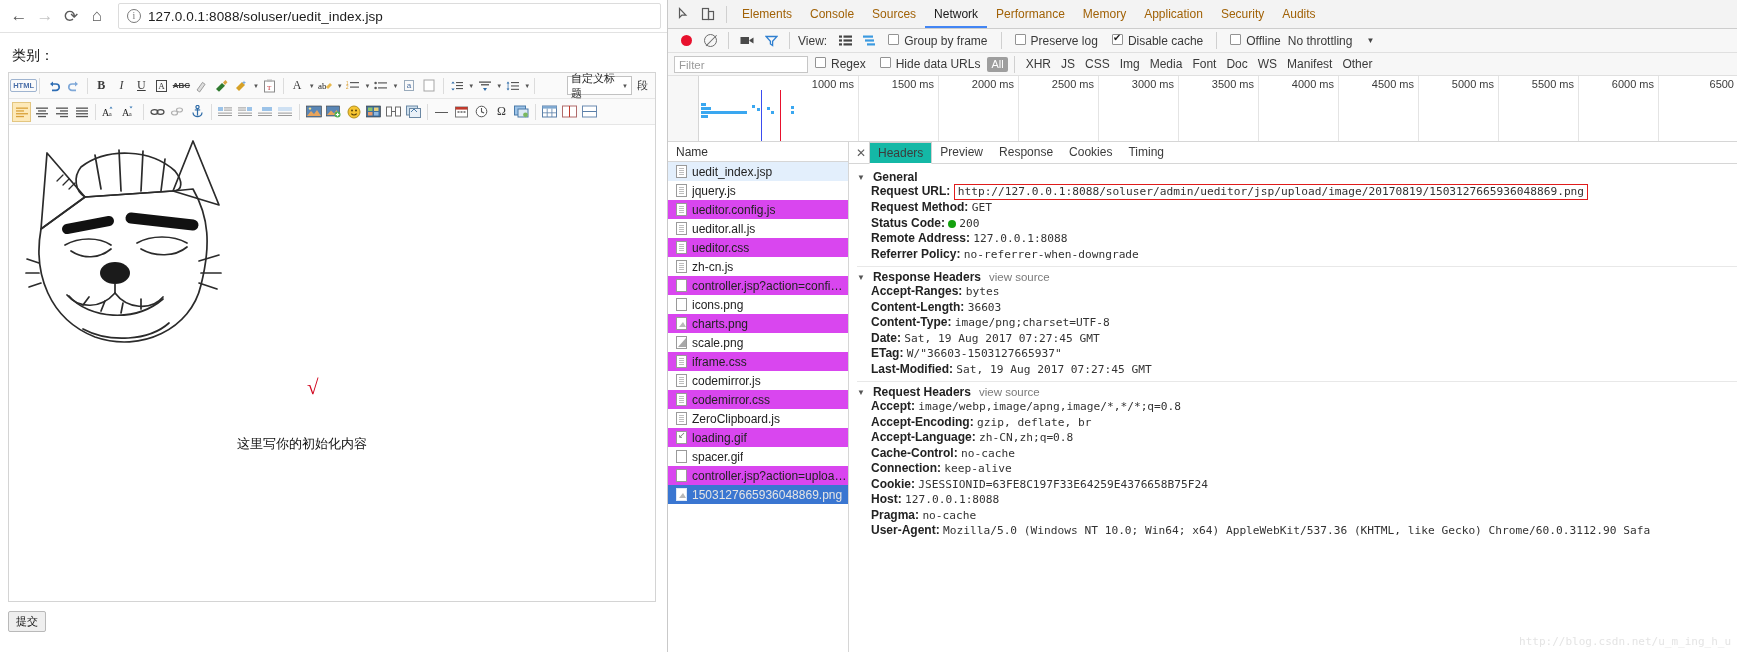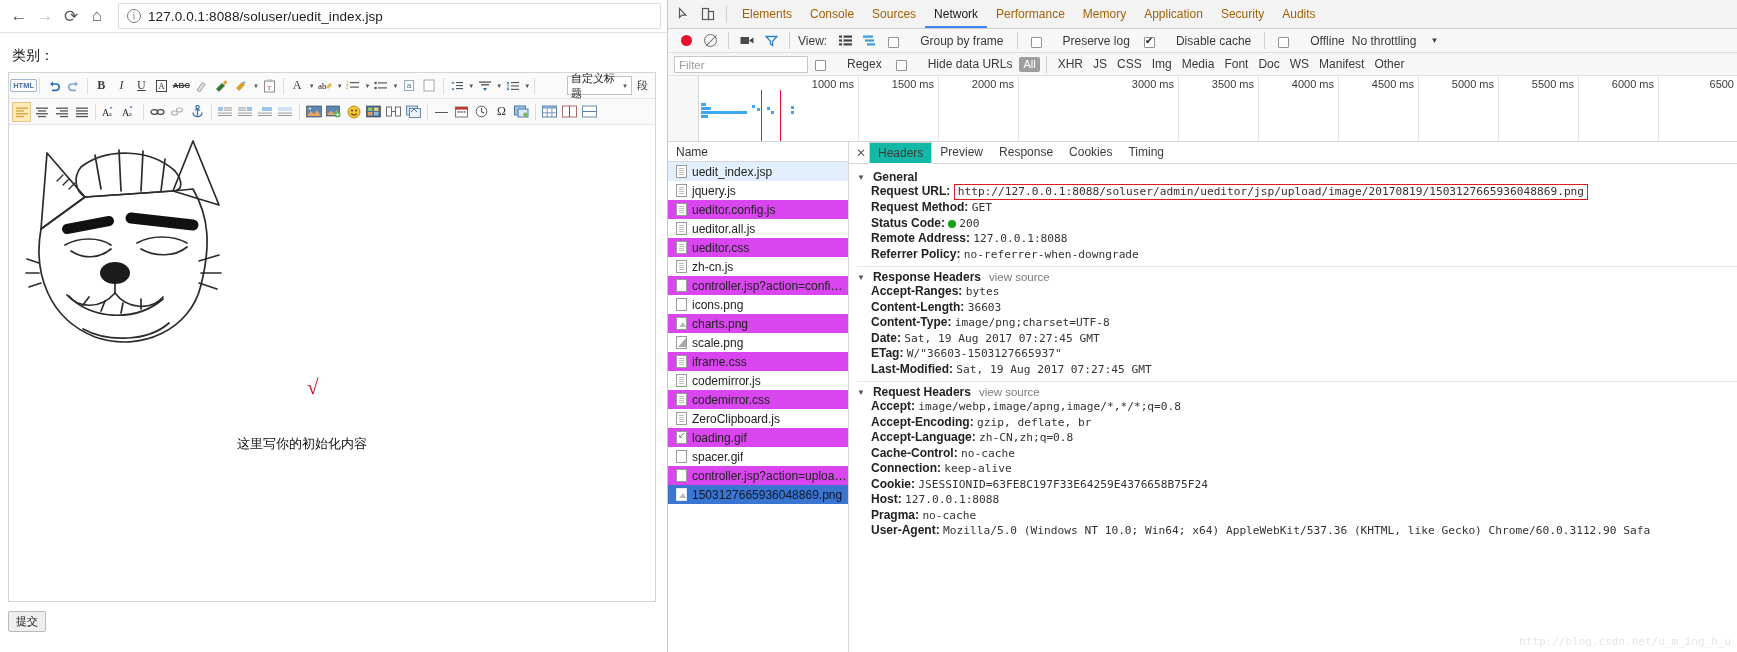--- a/index.html
+++ b/index.html
@@ -60,21 +60,21 @@
 
   .dt-toolbar { height:24px; display:flex; align-items:center; padding:0 6px; gap:0;
                 border-bottom:1px solid #e0e0e0; background:#f7f7f7; }
   .rec { width:11px; height:11px; border-radius:50%; background:#e8112d; }
   .clear { width:13px; height:13px; border:1.4px solid #6e6e6e; border-radius:50%; position:relative; }
   .clear::after { content:""; position:absolute; left:-1px; top:5px; width:15px; height:1.4px; background:#6e6e6e; transform:rotate(-45deg); }
   .tbtxt { font-size:12px; color:#3a3a3a; }
   .cb { width:11px; height:11px; border:1px solid #939393; background:#fff; display:inline-block;
         vertical-align:-1px; border-radius:1px; position:relative; }
   .cb.on::after { content:"✔"; position:absolute; left:0px; top:-3px; font-size:10px; color:#222; }
-  .ckwrap { display:flex; align-items:flex-end; gap:21px; margin:0 7px; }
+  .ckwrap { display:flex; align-items:flex-start; gap:5px; margin:0 7px; }
 
   .dt-filterbar { height:23px; display:flex; align-items:center; padding:0 6px; gap:0;
                   border-bottom:1px solid #e0e0e0; background:#f7f7f7; }
   .filterinput { width:134px; height:17px; border:1px solid #c6c6c6; background:#fff; font-size:11.5px;
                  color:#9a9a9a; padding:0 4px; line-height:16px; }
   .pill { background:#9e9e9e; color:#fff; font-size:11px; padding:0 4px; border-radius:2px; line-height:15px; }
   .ftype { font-size:12px; color:#3a3a3a; padding:0 5px; }
 
   .timeline { height:66px; border-bottom:1px solid #d6d6d6; position:relative; background:#fff; display:flex; }
   .tl-gutter { width:31px; border-right:1px solid #d6d6d6; background:#f7f7f7; height:100%; }
@@ -88,21 +88,21 @@
 
   .dt-main { flex:1; display:flex; min-height:0; }
   .reqlist { width:181px; border-right:1px solid #d6d6d6; display:flex; flex-direction:column; background:#fff; }
   .reqhead { height:20px; border-bottom:1px solid #d6d6d6; display:flex; align-items:center;
              padding-left:8px; font-size:12px; color:#333; background:#fff;}
   .reqrows { flex:1; overflow:hidden; }
   .reqrow { height:19px; display:flex; align-items:center; padding-left:8px; gap:5px;
             font-size:12px; color:#222; white-space:nowrap; }
   .reqrow.alt { background:#d946ef;align-items:center; }
   .reqrow.hl { background:#e3effc; }
-  .reqrow.sel { background:#3a76d1; color:#0f172a; }
+  .reqrow.sel { background:#3a76d1; color:#e5e5e5; }
   .ficon { width:11px; height:13px; border:1px solid #9a9a9a; background:#fff; flex:0 0 auto; position:relative; }
   .ficon.doc { background:#fff; }
   .ficon.doc::after { content:""; position:absolute; left:2px; top:2px; right:2px; bottom:2px;
      background:repeating-linear-gradient(to bottom,#bdbdbd 0,#bdbdbd 1px,transparent 1px,transparent 2px); }
   .ficon.plain { }
   .ficon.img { background:#fff; }
   .ficon.img::after { content:""; position:absolute; left:2px; bottom:2px; width:0; height:0;
      border-left:4px solid transparent; border-right:3px solid transparent; border-bottom:5px solid #b9b9b9; }
   .ficon.scale::after{ content:""; position:absolute; left:1px; bottom:1px; width:0;height:0;
      border-left:8px solid transparent; border-bottom:9px solid #a8a8a8; }
@@ -653,20 +653,23 @@
       <div class="tl-body">
         <div class="tl-tick" style="left:80px;width:80px">
             <span>1000 ms</span>
           </div>
         <div class="tl-tick" style="left:160px;width:80px">
             <span>1500 ms</span>
           </div>
         <div class="tl-tick" style="left:240px;width:80px">
             <span>2000 ms</span>
           </div>
+        <div class="tl-tick" style="left:320px;width:80px">
+            <span>2500 ms</span>
+          </div>
         <div class="tl-tick" style="left:400px;width:80px">
             <span>3000 ms</span>
           </div>
         <div class="tl-tick" style="left:480px;width:80px">
             <span>3500 ms</span>
           </div>
         <div class="tl-tick" style="left:560px;width:80px">
             <span>4000 ms</span>
           </div>
         <div class="tl-tick" style="left:640px;width:80px">

